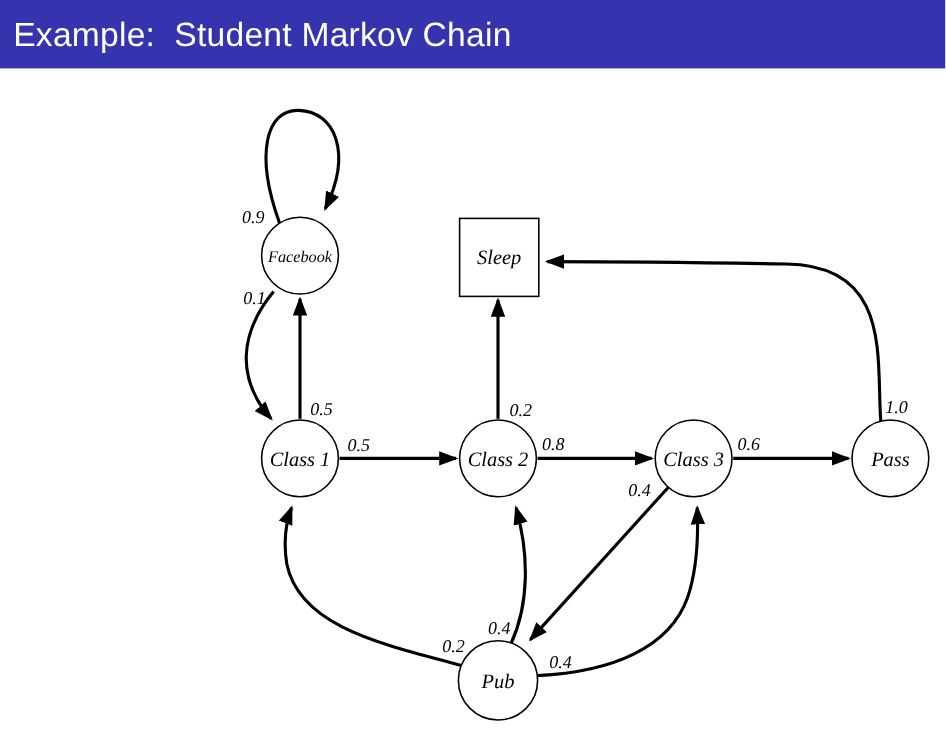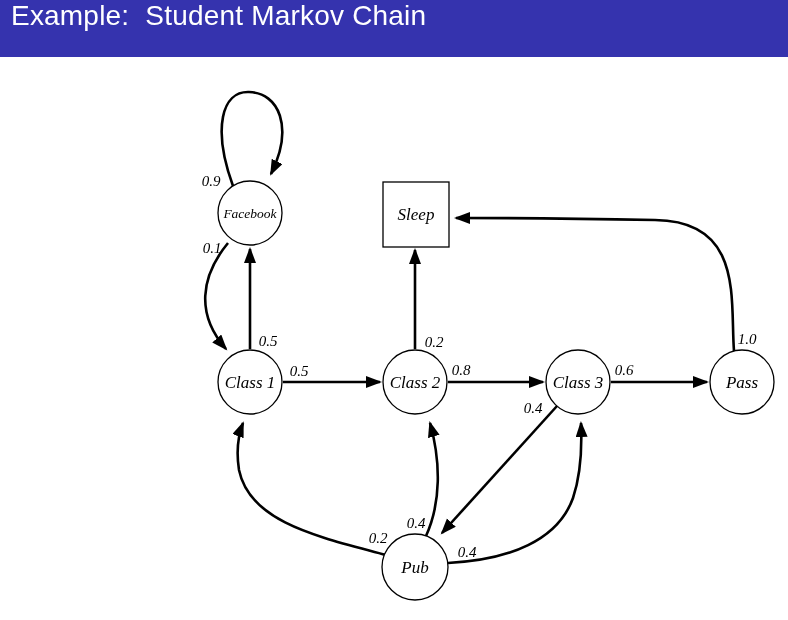--- a/index.html
+++ b/index.html
@@ -15,21 +15,21 @@
     background: #ffffff;
     overflow: hidden;
   }
   .header-bar {
     position: absolute;
     top: 0; left: 0;
     width: 788px;
     height: 57px;
     background: #3533AE;
     display: flex;
-    align-items: flex-start;
+    align-items: center;
   }
   .header-title {
     color: #ffffff;
     font-size: 28px;
     padding-left: 11px;
     letter-spacing: 0.2px;
     white-space: pre;
   }
   svg.diagram {
     position: absolute;

